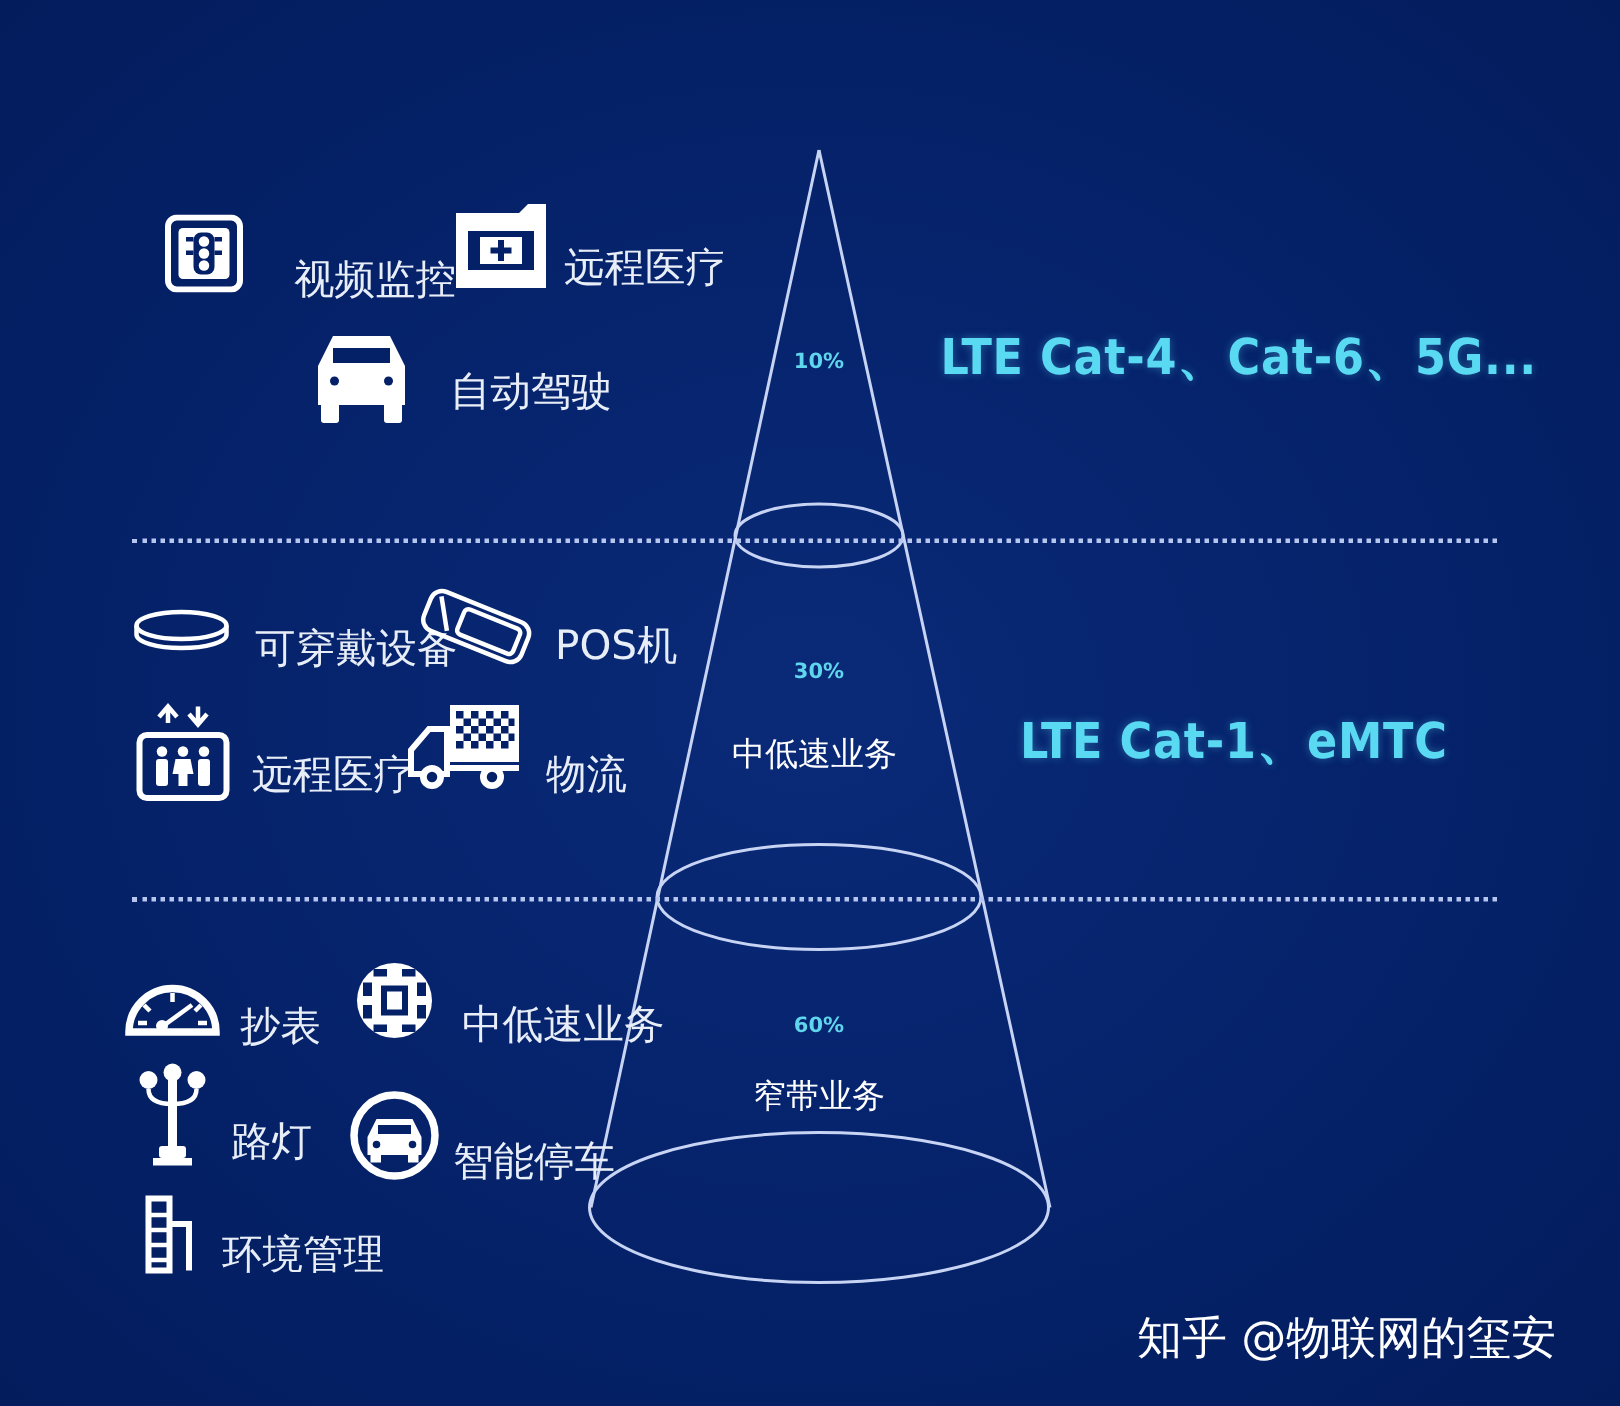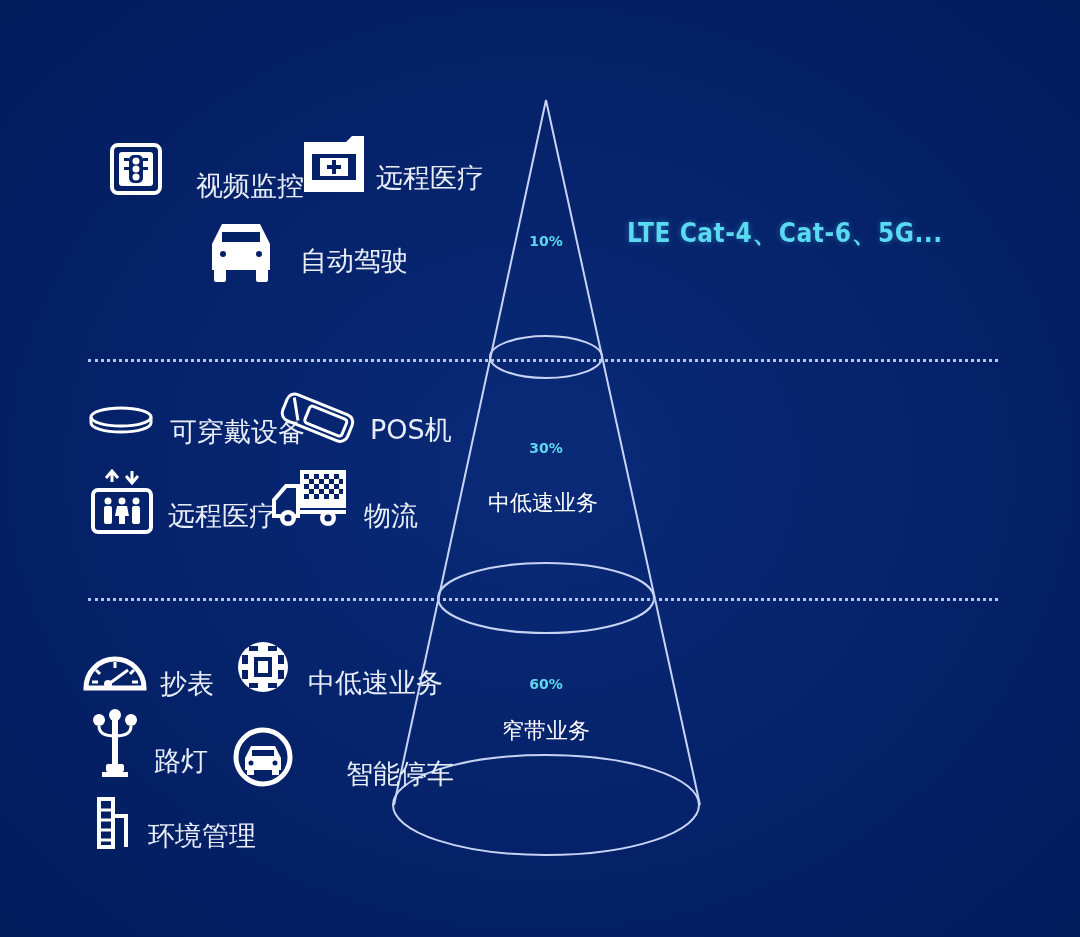--- a/index.html
+++ b/index.html
@@ -6,21 +6,21 @@
     body {
       width:1080px; height:937px; overflow:hidden;
       background:#042066;
       font-family:"DejaVu Sans","Liberation Sans",sans-serif;
       position:relative;
     }
     .stage { position:absolute; left:0; top:0; width:1080px; height:937px;
       background: radial-gradient(ellipse at 50% 50%, #0a2a78 0%, #05226a 55%, #031c5c 100%); }
     svg.cone { position:absolute; left:0; top:0; }
     .abs { position:absolute; }
-    .tech { color:#59d9f2; font-family:"DejaVu Sans Condensed","DejaVu Sans",sans-serif; font-weight:bold; font-size:26px; white-space:nowrap; letter-spacing:0.5px; text-shadow:0 0 6px rgba(89,217,242,0.35); }
+    .tech { color:#59d9f2; font-family:"DejaVu Sans Condensed","DejaVu Sans",sans-serif; font-weight:bold; font-size:33px; white-space:nowrap; letter-spacing:0.5px; text-shadow:0 0 6px rgba(89,217,242,0.35); }
     .pct { color:#5fd6ee; font-size:14px; font-weight:bold; text-align:center; width:120px; }
     .tier { color:#ffffff; font-size:22px; text-align:center; width:160px; }
     .lbl { color:#e8eef8; font-size:27px; white-space:nowrap; }
     .icon { position:absolute; }
     .divider { position:absolute; height:0; border-top:3px dotted #b6c6ef; }
     .watermark { color:#ffffff; font-size:30px; white-space:nowrap; }
   </style>
 </head>
 <body>
 
@@ -37,20 +37,21 @@
   </svg>
 
   <div class="divider" style="left:88px; top:359px; width:910px;"></div>
   <div class="divider" style="left:88px; top:598px; width:910px;"></div>
 
   <div class="abs pct" style="left:486px; top:233px;">10%</div>
   <div class="abs tech" style="left:627px; top:216px;">LTE Cat-4、Cat-6、5G...</div>
 
   <div class="abs pct" style="left:486px; top:440px;">30%</div>
   <div class="abs tier" style="left:463px; top:488px;">中低速业务</div>
+  <div class="abs tech" style="left:680px; top:472px;">LTE Cat-1、eMTC</div>
 
   <div class="abs pct" style="left:486px; top:676px;">60%</div>
   <div class="abs tier" style="left:466px; top:716px;">窄带业务</div>
 
   <div class="icon" style="left:110px; top:143px;">
     <svg width="52" height="52" viewBox="0 0 52 52">
       <rect x="2" y="2" width="48" height="48" rx="6" fill="none" stroke="#fff" stroke-width="4"></rect>
       <rect x="9" y="9" width="34" height="34" rx="3" fill="#fff"></rect>
       <rect x="19" y="12" width="14" height="28" rx="5" fill="#042066"></rect>
       <circle cx="26" cy="18" r="3.5" fill="#fff"></circle>
@@ -209,29 +210,30 @@
     <svg width="62" height="62" viewBox="0 0 62 62">
       <circle cx="31" cy="31" r="27" fill="none" stroke="#fff" stroke-width="5"></circle>
       <path d="M19 20 H43 L49 32 V44 H13 V32 Z" fill="#fff"></path>
       <rect x="20" y="24" width="22" height="6" fill="#042066"></rect>
       <circle cx="19" cy="37" r="2.5" fill="#042066"></circle>
         <circle cx="43" cy="37" r="2.5" fill="#042066"></circle>
       <rect x="15" y="43" width="7" height="6" fill="#fff"></rect>
         <rect x="40" y="43" width="7" height="6" fill="#fff"></rect>
     </svg>
   </div>
-  <div class="abs lbl" style="left:302px; top:756px;margin-left:44px;">智能停车</div>
+  <div class="abs lbl" style="left:302px; top:756px;">智能停车</div>
 
   <div class="icon" style="left:96px; top:796px;">
     <svg width="34" height="54" viewBox="0 0 34 54">
       <rect x="3" y="3" width="14" height="48" fill="none" stroke="#fff" stroke-width="4"></rect>
       <g stroke="#fff" stroke-width="3">
           <line x1="3" y1="14" x2="17" y2="14"></line>
           <line x1="3" y1="24" x2="17" y2="24"></line>
           <line x1="3" y1="34" x2="17" y2="34"></line>
           <line x1="3" y1="44" x2="17" y2="44"></line>
         </g>
       <path d="M17 20 H30 V51" fill="none" stroke="#fff" stroke-width="4"></path>
     </svg>
   </div>
   <div class="abs lbl" style="left:148px; top:818px;">环境管理</div>
 
+  <div class="abs watermark" style="left:758px; top:872px;">知乎 @物联网的玺安</div>
 </div>
 
 </body></html>

